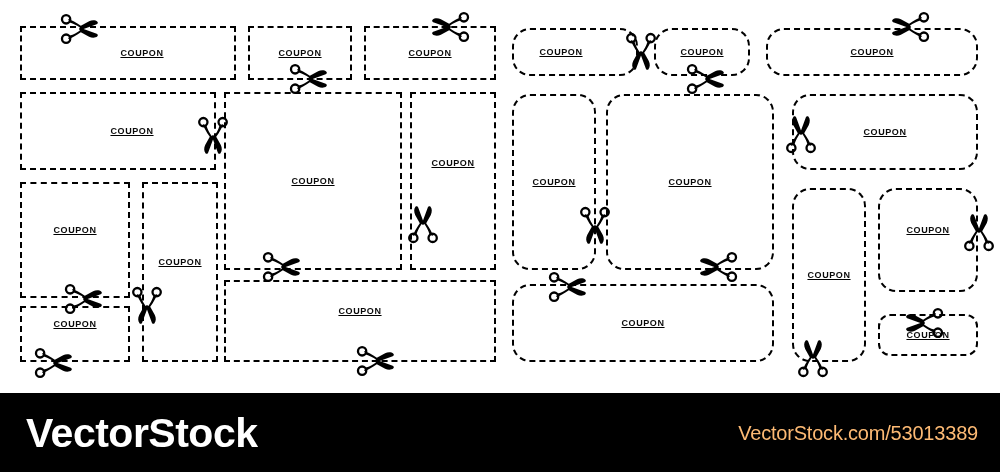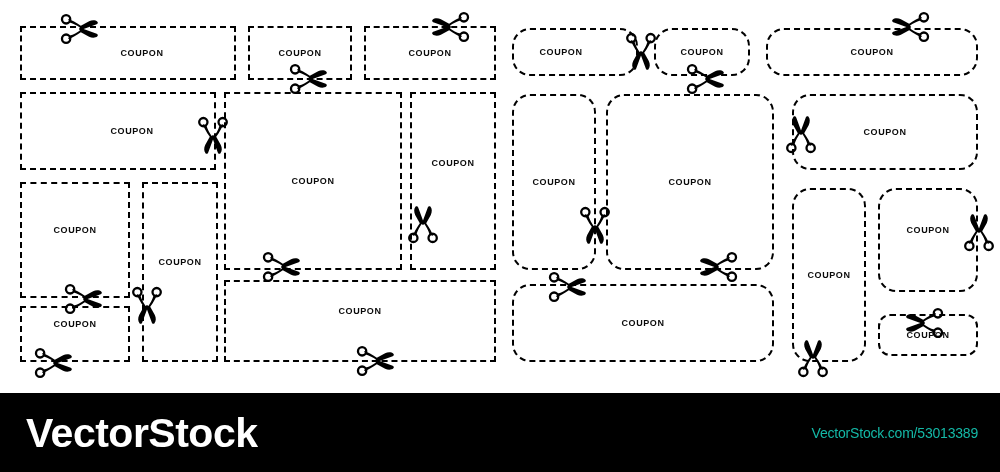--- a/index.html
+++ b/index.html
@@ -33,20 +33,21 @@
   }
 
   .coupon {
     position: absolute;
     box-sizing: border-box;
     border: 2px dashed #000000;
     background: transparent;
     display: flex;
     align-items: center;
     justify-content: center;
+    text-decoration: underline;
   }
   .coupon.rounded { border-radius: 18px; }
   .coupon.rounded-sm { border-radius: 12px; }
 
   .coupon-label {
     font-family: "Liberation Sans", sans-serif;
     font-size: 9px;
     font-weight: bold;
     letter-spacing: 0.6px;
     color: #0a0a0a;
@@ -87,23 +88,23 @@
     font-family: "Liberation Sans", sans-serif;
     font-size: 41px;
     font-weight: bold;
     letter-spacing: -0.5px;
   }
   #source {
     position: absolute;
     right: 22px;
     top: 50%;
     transform: translateY(-50%);
-    color: #14b8a6;
+    color: #fdba74;
     font-family: "Liberation Sans", sans-serif;
-    font-size: 14px;
+    font-size: 20px;
     font-weight: normal;
     letter-spacing: -0.2px;
   }
 </style>
 </head>
 <body>
 
 <div id="stage">
 
   <div id="artboard">

